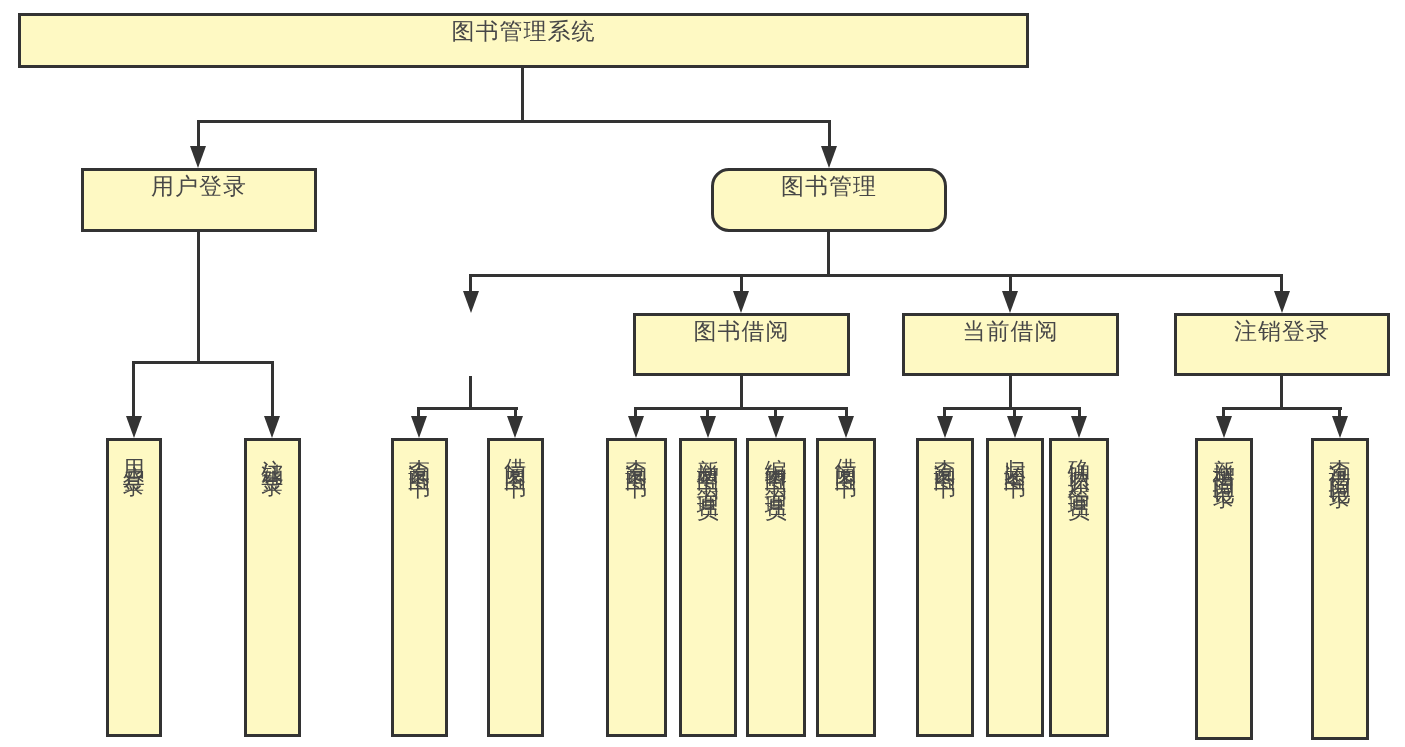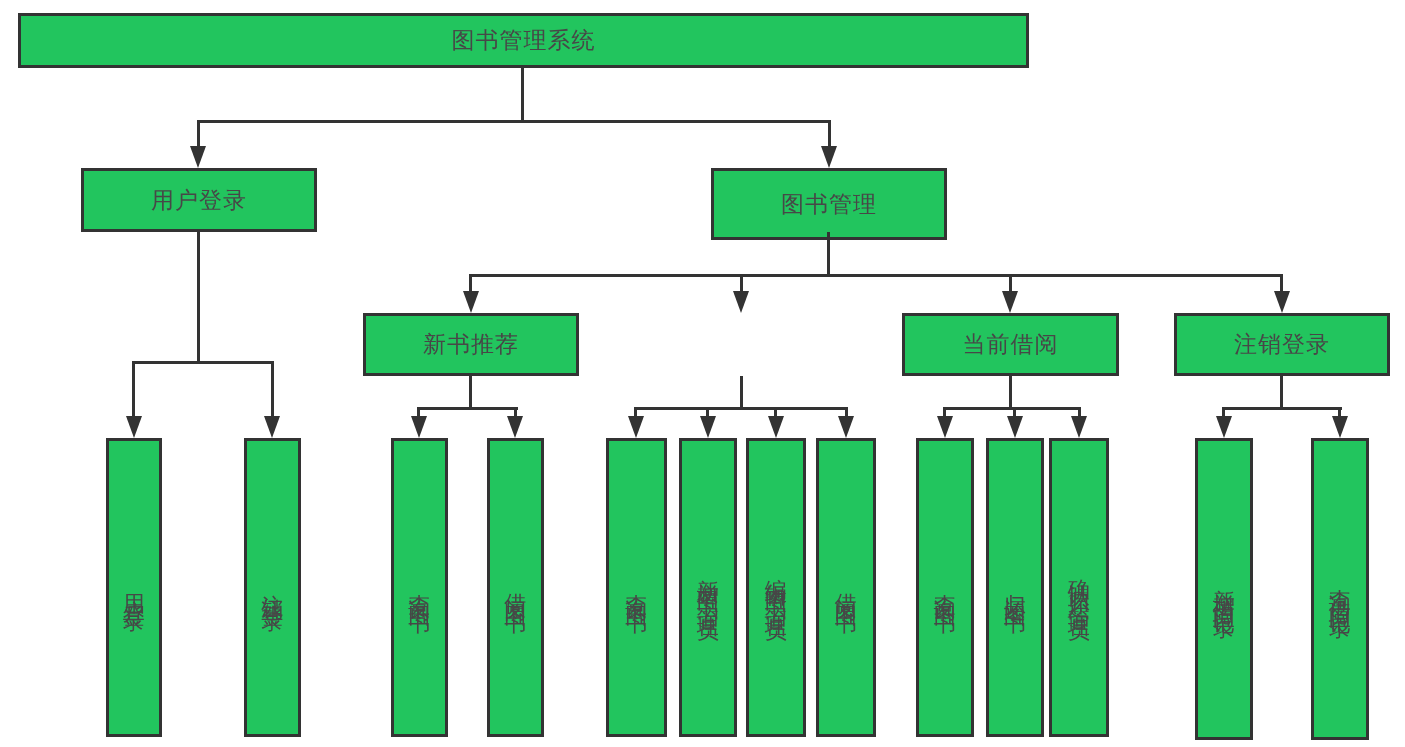--- a/index.html
+++ b/index.html
@@ -9,22 +9,22 @@
     --bg:#ffffff;
   }
   html,body{margin:0;padding:0;background:var(--bg);}
   .canvas{
     position:relative;width:1405px;height:747px;background:var(--bg);
     font-family:"Liberation Sans","DejaVu Sans",sans-serif;
     color:var(--text);overflow:hidden;
   }
   .box{
     position:absolute;box-sizing:border-box;
-    border:3px solid var(--line);background:#22c55e;
-    display:flex;align-items:center;justify-content:center;
+    border:3px solid var(--line);background:#fef9c3;
+    display:flex;align-items:flex-start;justify-content:center;
     font-size:23px;letter-spacing:1px;
   }
   .vbox{font-size:22px;}
   .vtext{
     writing-mode:vertical-rl;text-orientation:mixed;
     letter-spacing:6px;line-height:1.25;white-space:nowrap;
   }
   .vl{position:absolute;width:3px;background:var(--line);}
   .hl{position:absolute;height:3px;background:var(--line);}
   .arr{
@@ -49,21 +49,21 @@
   <div class="vl" style="left:521px;top:68px;height:52px;"></div>
   <div class="hl" style="left:197px;top:120px;width:634px;"></div>
   <div class="vl" style="left:197px;top:120px;height:28px;"></div>
   <div class="arr" style="left:190px;top:146px;"></div>
   <div class="vl" style="left:828px;top:120px;height:28px;"></div>
   <div class="arr" style="left:821px;top:146px;"></div>
 
   <div class="box" style="left:81px;top:168px;width:236px;height:64px;">
     <span>用户登录</span>
   </div>
-  <div class="box" style="left:711px;top:168px;width:236px;height:72px;">
+  <div class="box" style="left:711px;top:168px;width:236px;height:64px;border-radius:18px;">
     <span>图书管理</span>
   </div>
 
   <div class="vl" style="left:197px;top:232px;height:132px;"></div>
   <div class="hl" style="left:132px;top:361px;width:141px;"></div>
   <div class="vl" style="left:132px;top:361px;height:57px;"></div>
   <div class="arr" style="left:126px;top:416px;"></div>
   <div class="vl" style="left:271px;top:361px;height:57px;"></div>
   <div class="arr" style="left:264px;top:416px;"></div>
 
@@ -71,22 +71,22 @@
   <div class="hl" style="left:469px;top:274px;width:814px;"></div>
   <div class="vl" style="left:469px;top:274px;height:19px;"></div>
   <div class="arr" style="left:463px;top:291px;"></div>
   <div class="vl" style="left:740px;top:274px;height:19px;"></div>
   <div class="arr" style="left:733px;top:291px;"></div>
   <div class="vl" style="left:1009px;top:274px;height:19px;"></div>
   <div class="arr" style="left:1002px;top:291px;"></div>
   <div class="vl" style="left:1280px;top:274px;height:19px;"></div>
   <div class="arr" style="left:1274px;top:291px;"></div>
 
-  <div class="box" style="left:363px;top:313px;width:216px;height:63px;">
-    <span>新书推荐</span>
+  <div class="box" style="left:633px;top:313px;width:217px;height:63px;">
+    <span>图书借阅</span>
   </div>
   <div class="box" style="left:902px;top:313px;width:217px;height:63px;">
     <span>当前借阅</span>
   </div>
   <div class="box" style="left:1174px;top:313px;width:216px;height:63px;">
     <span>注销登录</span>
   </div>
 
   <div class="vl" style="left:469px;top:376px;height:34px;"></div>
   <div class="hl" style="left:417px;top:407px;width:101px;"></div>

